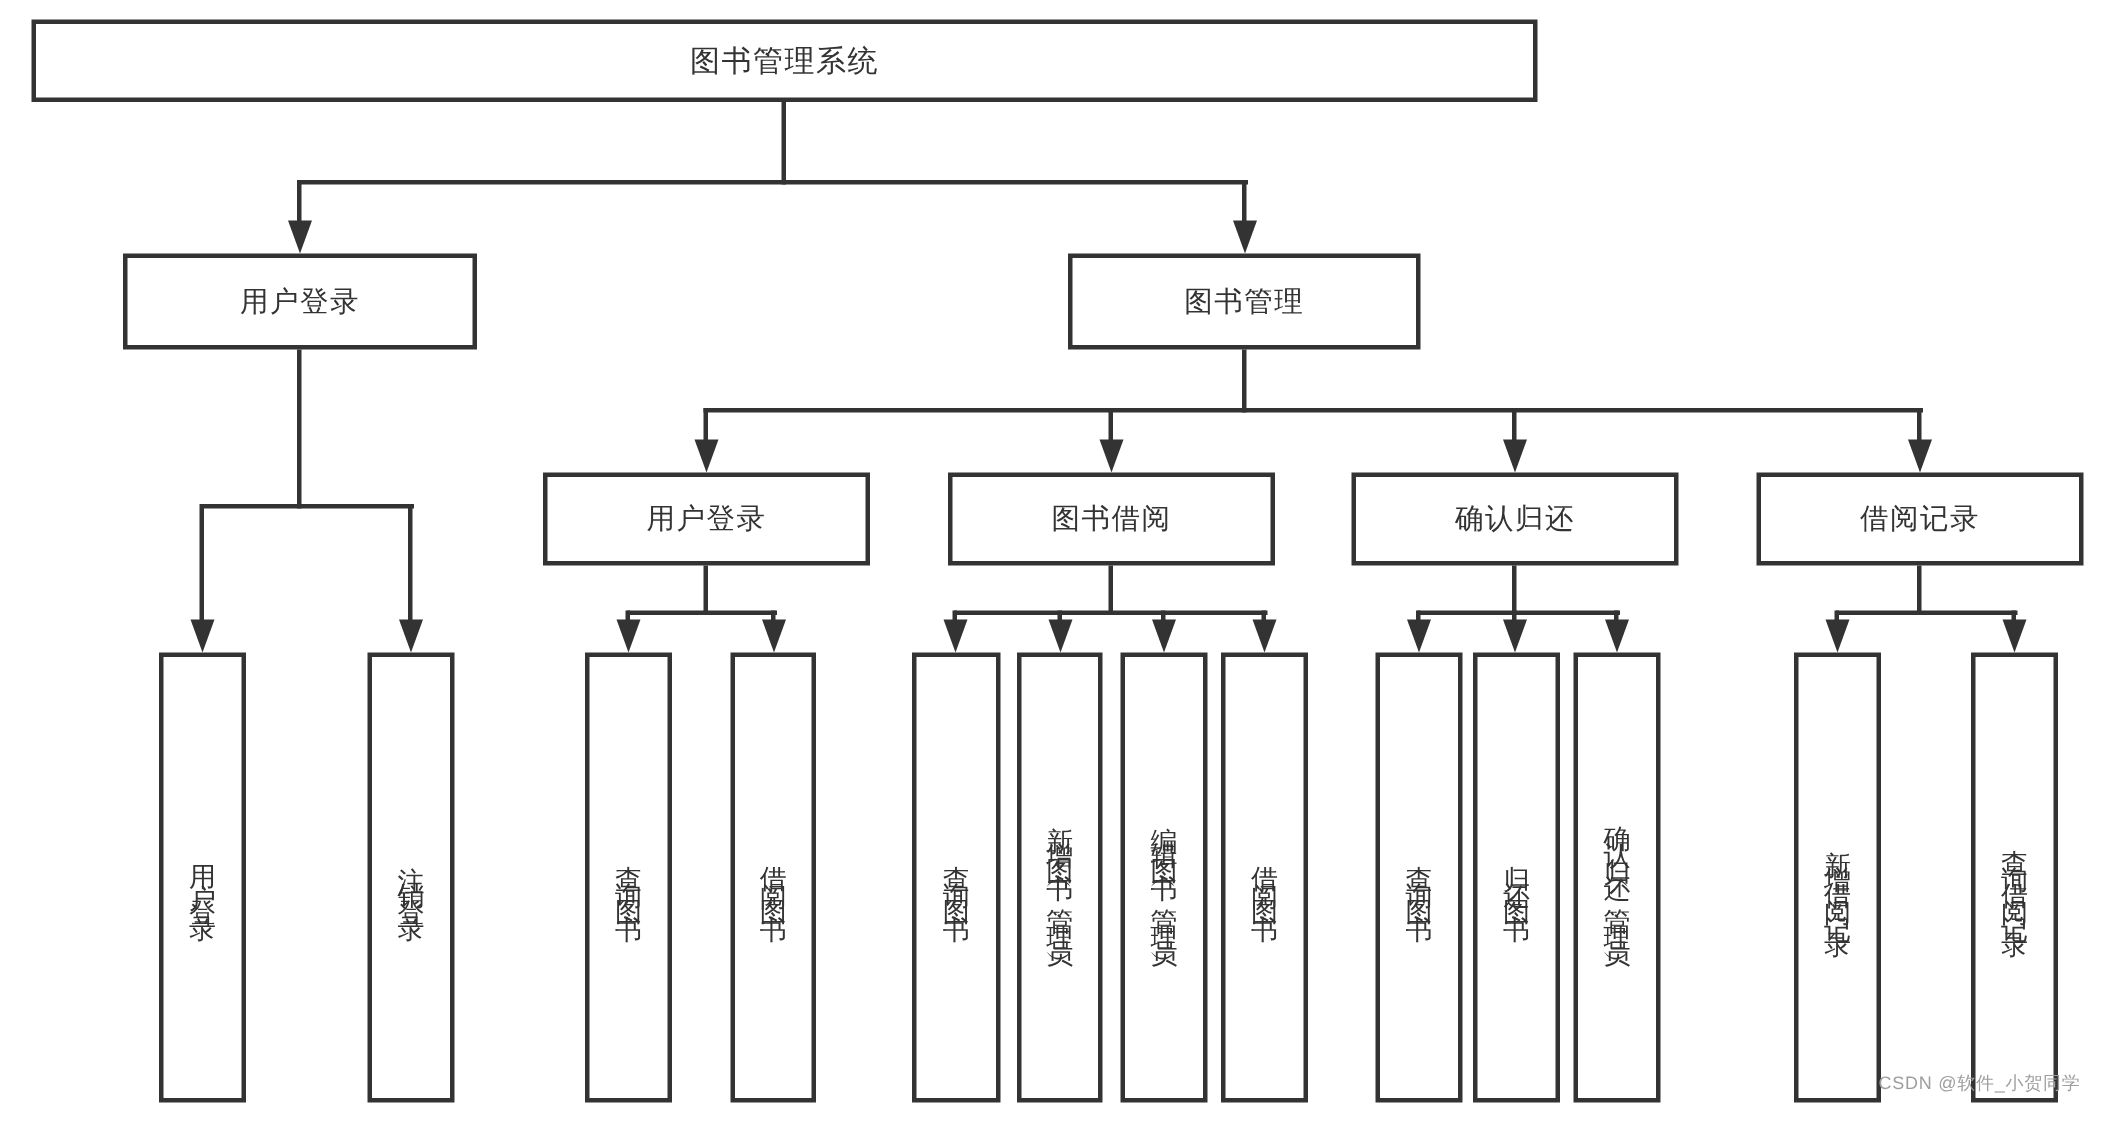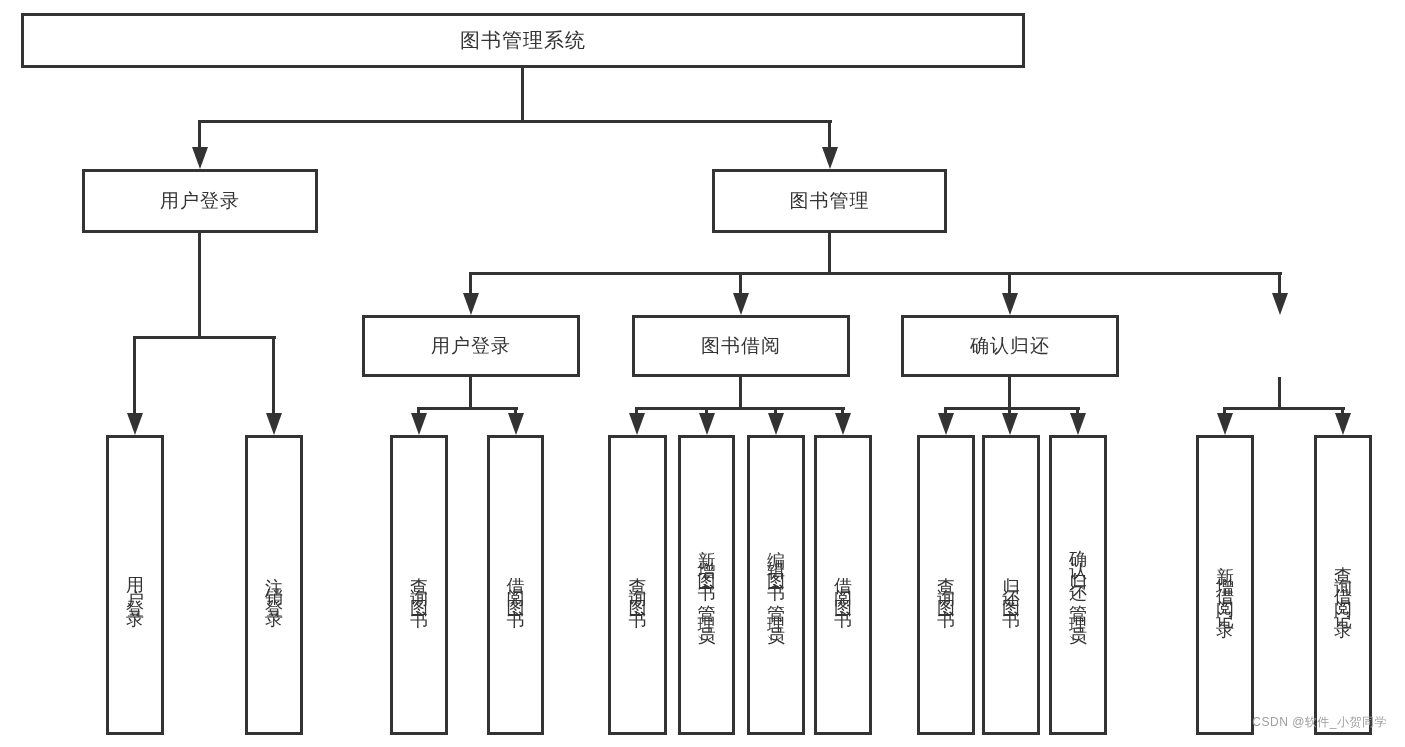--- a/index.html
+++ b/index.html
@@ -106,20 +106,23 @@
 
   <div class="box" style="left:362px;top:315px;width:218px;height:62px;">
     <span class="hlabel">用户登录</span>
   </div>
   <div class="box" style="left:632px;top:315px;width:218px;height:62px;">
     <span class="hlabel">图书借阅</span>
   </div>
   <div class="box" style="left:901px;top:315px;width:218px;height:62px;">
     <span class="hlabel">确认归还</span>
   </div>
+  <div class="box" style="left:1171px;top:315px;width:218px;height:62px;">
+    <span class="hlabel">借阅记录</span>
+  </div>
 
   <div class="vline" style="left:469px;top:377px;height:33px;"></div>
   <div class="hline" style="left:418px;top:407px;width:100px;"></div>
   <div class="vline" style="left:417px;top:407px;height:9px;"></div>
   <div class="arrow" style="left:411px;top:413px;"></div>
   <div class="vline" style="left:514px;top:407px;height:9px;"></div>
   <div class="arrow" style="left:508px;top:413px;"></div>
 
   <div class="vline" style="left:739px;top:377px;height:33px;"></div>
   <div class="hline" style="left:636px;top:407px;width:209px;"></div>

